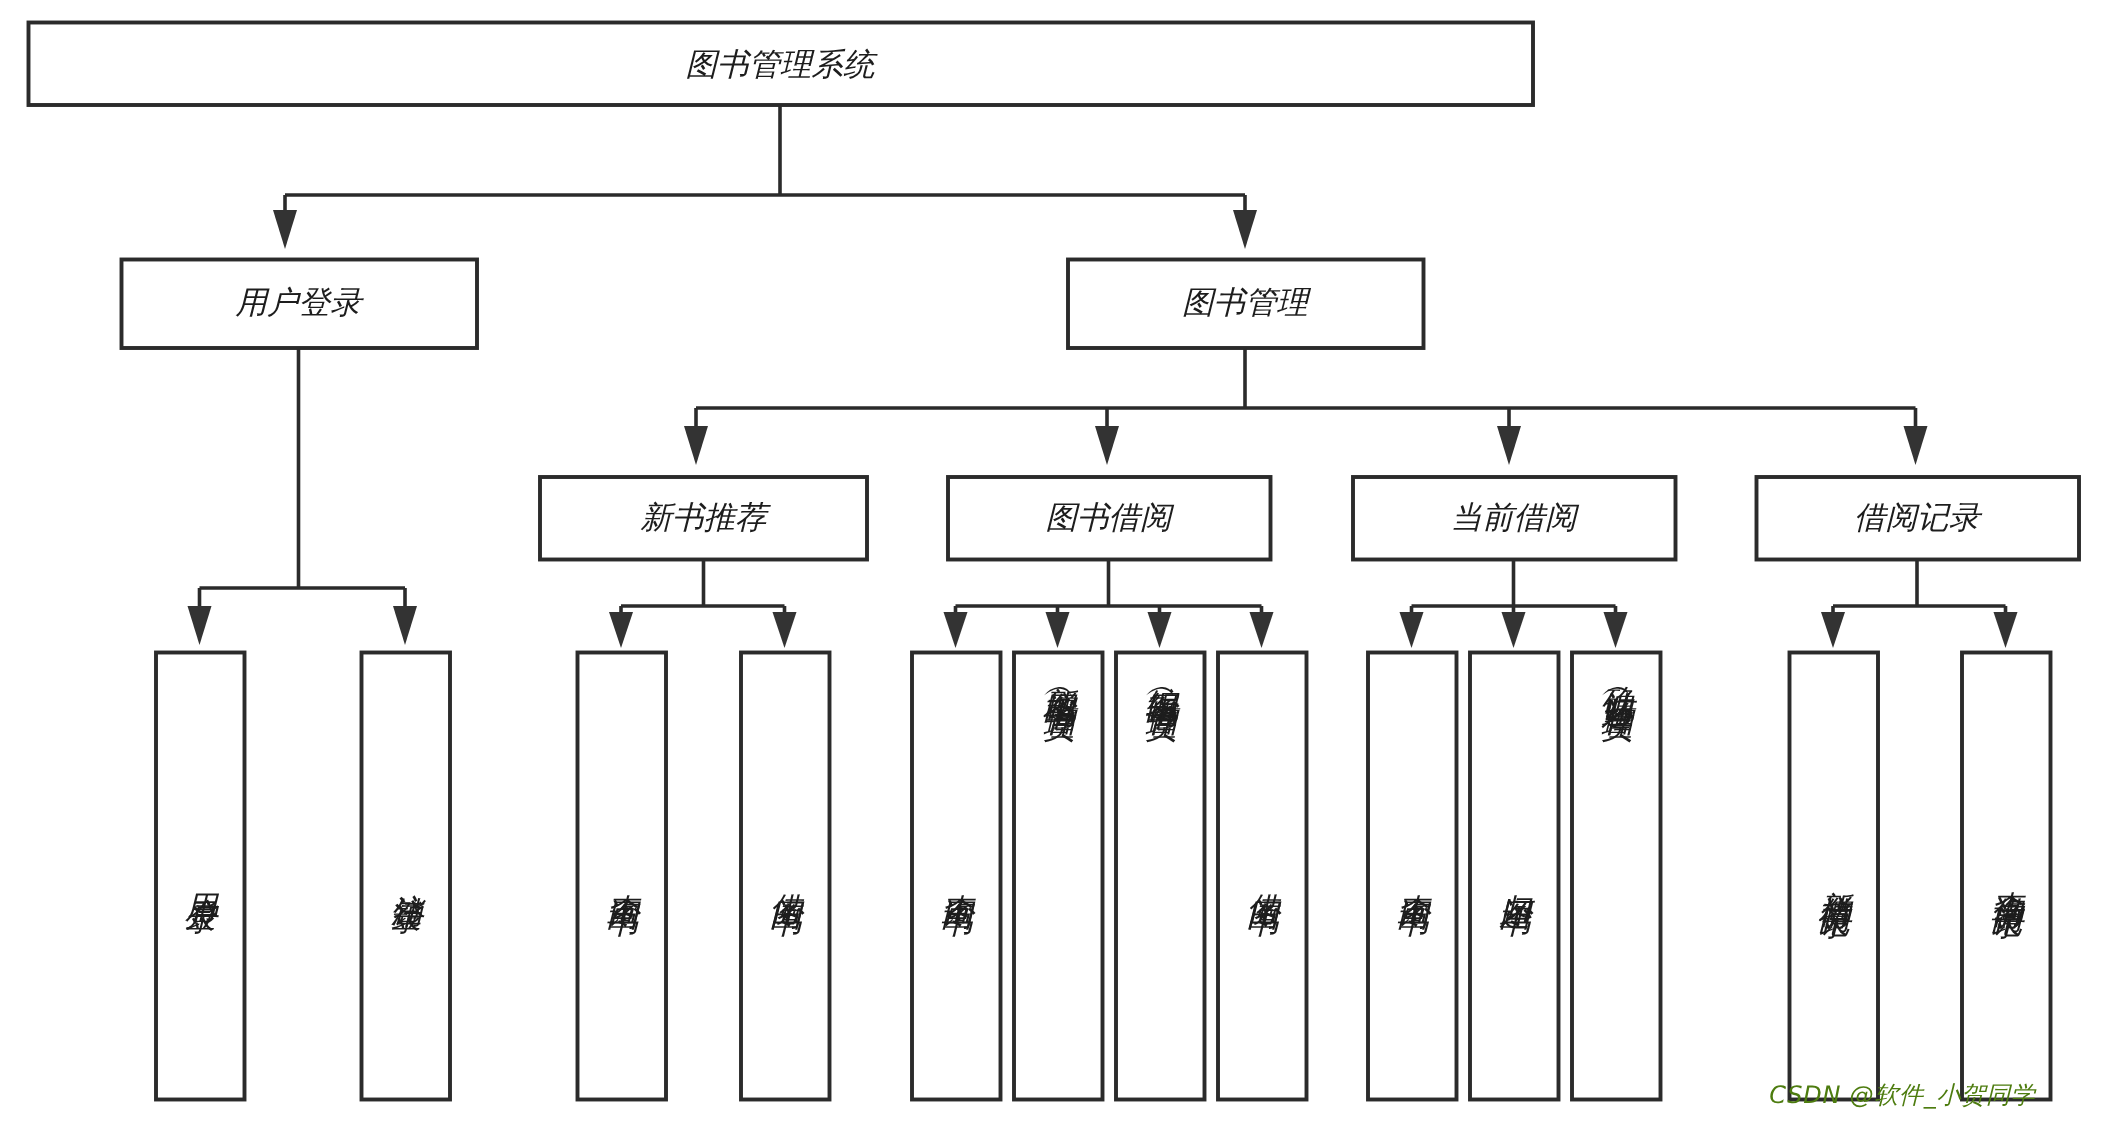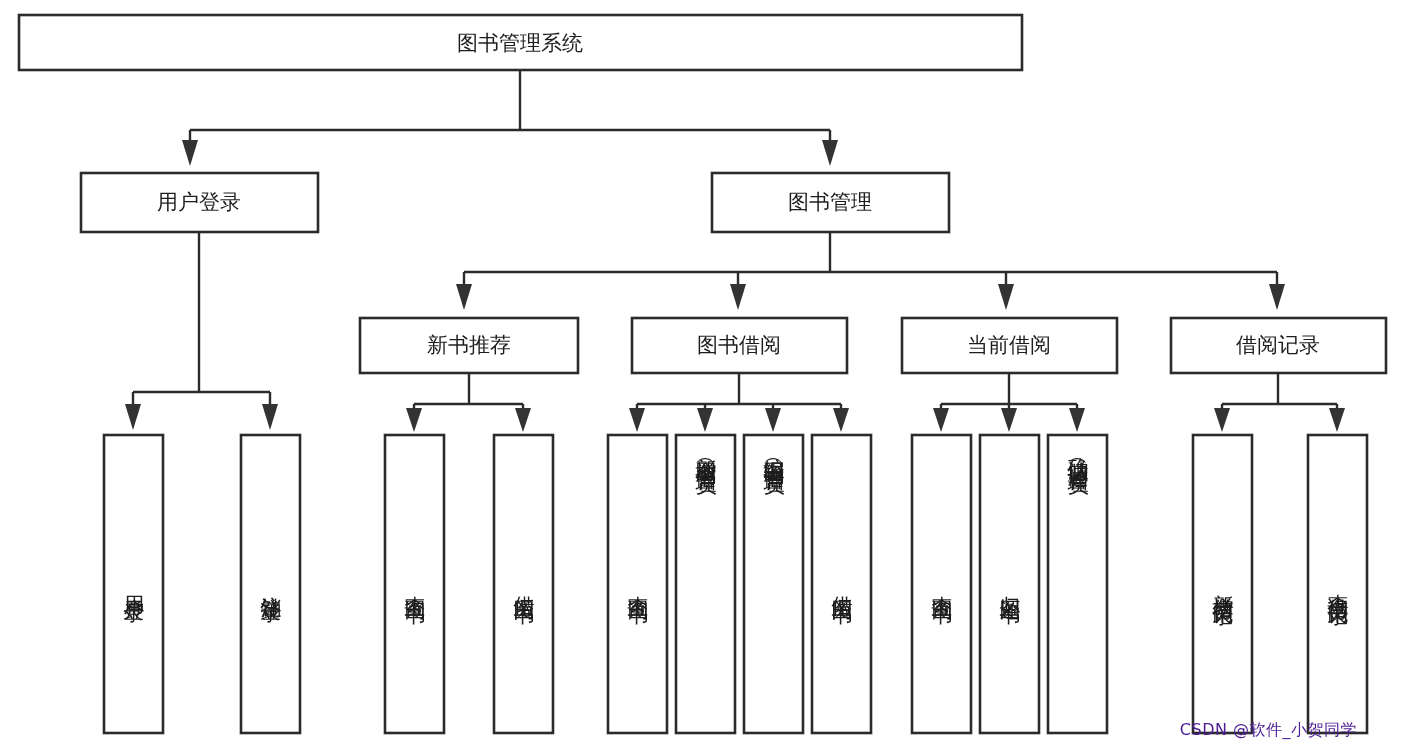--- a/index.html
+++ b/index.html
@@ -11,20 +11,21 @@
     width: 1405px;
     height: 747px;
     font-family: "DejaVu Sans", "Liberation Sans", sans-serif;
     overflow: hidden;
   }
   #diagram-root {
     position: relative;
     width: 1365px;
     height: 747px;
     background: #ffffff;
+    font-style: italic;
   }
   svg.diagram-canvas {
     display: block;
     width: 1405px;
     height: 747px;
   }
   .node-box {
     fill: #ffffff;
     stroke: #2b2b2b;
     stroke-width: 2.6;
@@ -62,21 +63,21 @@
     letter-spacing: 2.5px;
     color: #1d1d1d;
     white-space: nowrap;
   }
   .watermark {
     position: absolute;
     right: 8px;
     bottom: 6px;
     font-family: "DejaVu Sans", "Liberation Sans", sans-serif;
     font-size: 16px;
-    color: #4c1d95;
+    color: #4d7c0f;
     letter-spacing: 0.5px;
     white-space: nowrap;
   }
 </style>
 </head>
 <body>
 
 <div id="diagram-root">
 
   <svg class="diagram-canvas" viewBox="0 0 1405 747" xmlns="http://www.w3.org/2000/svg">

